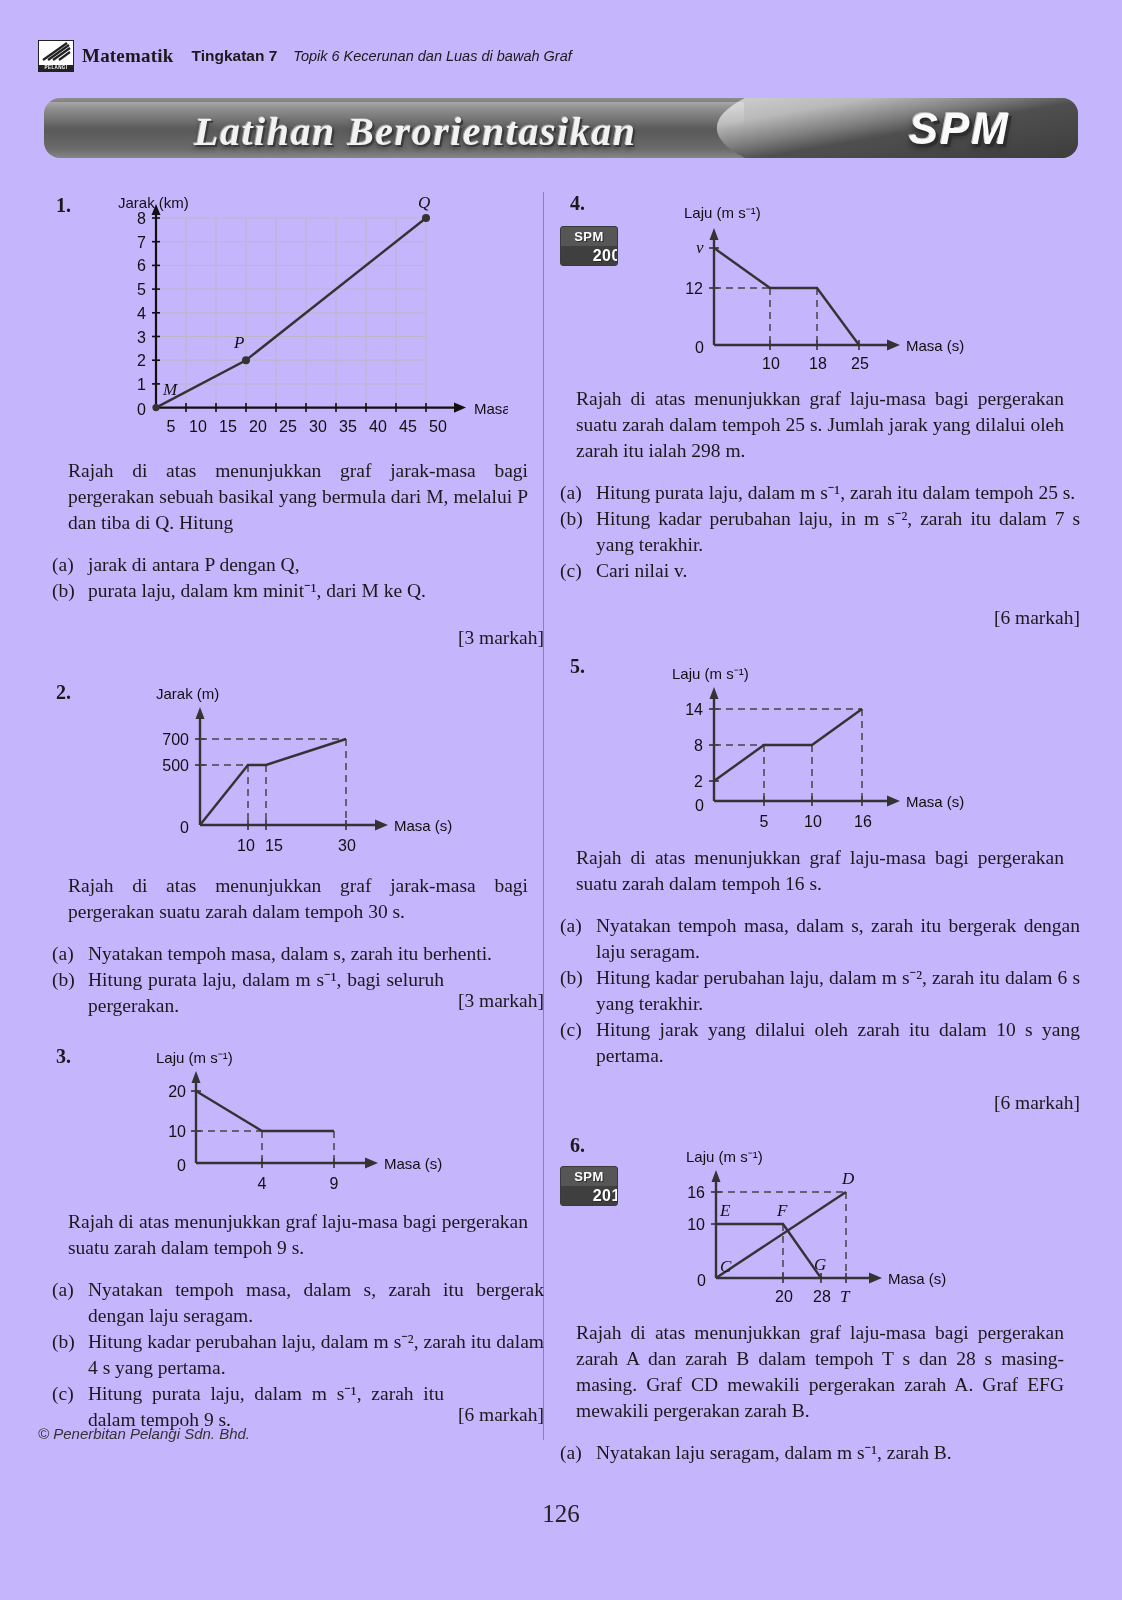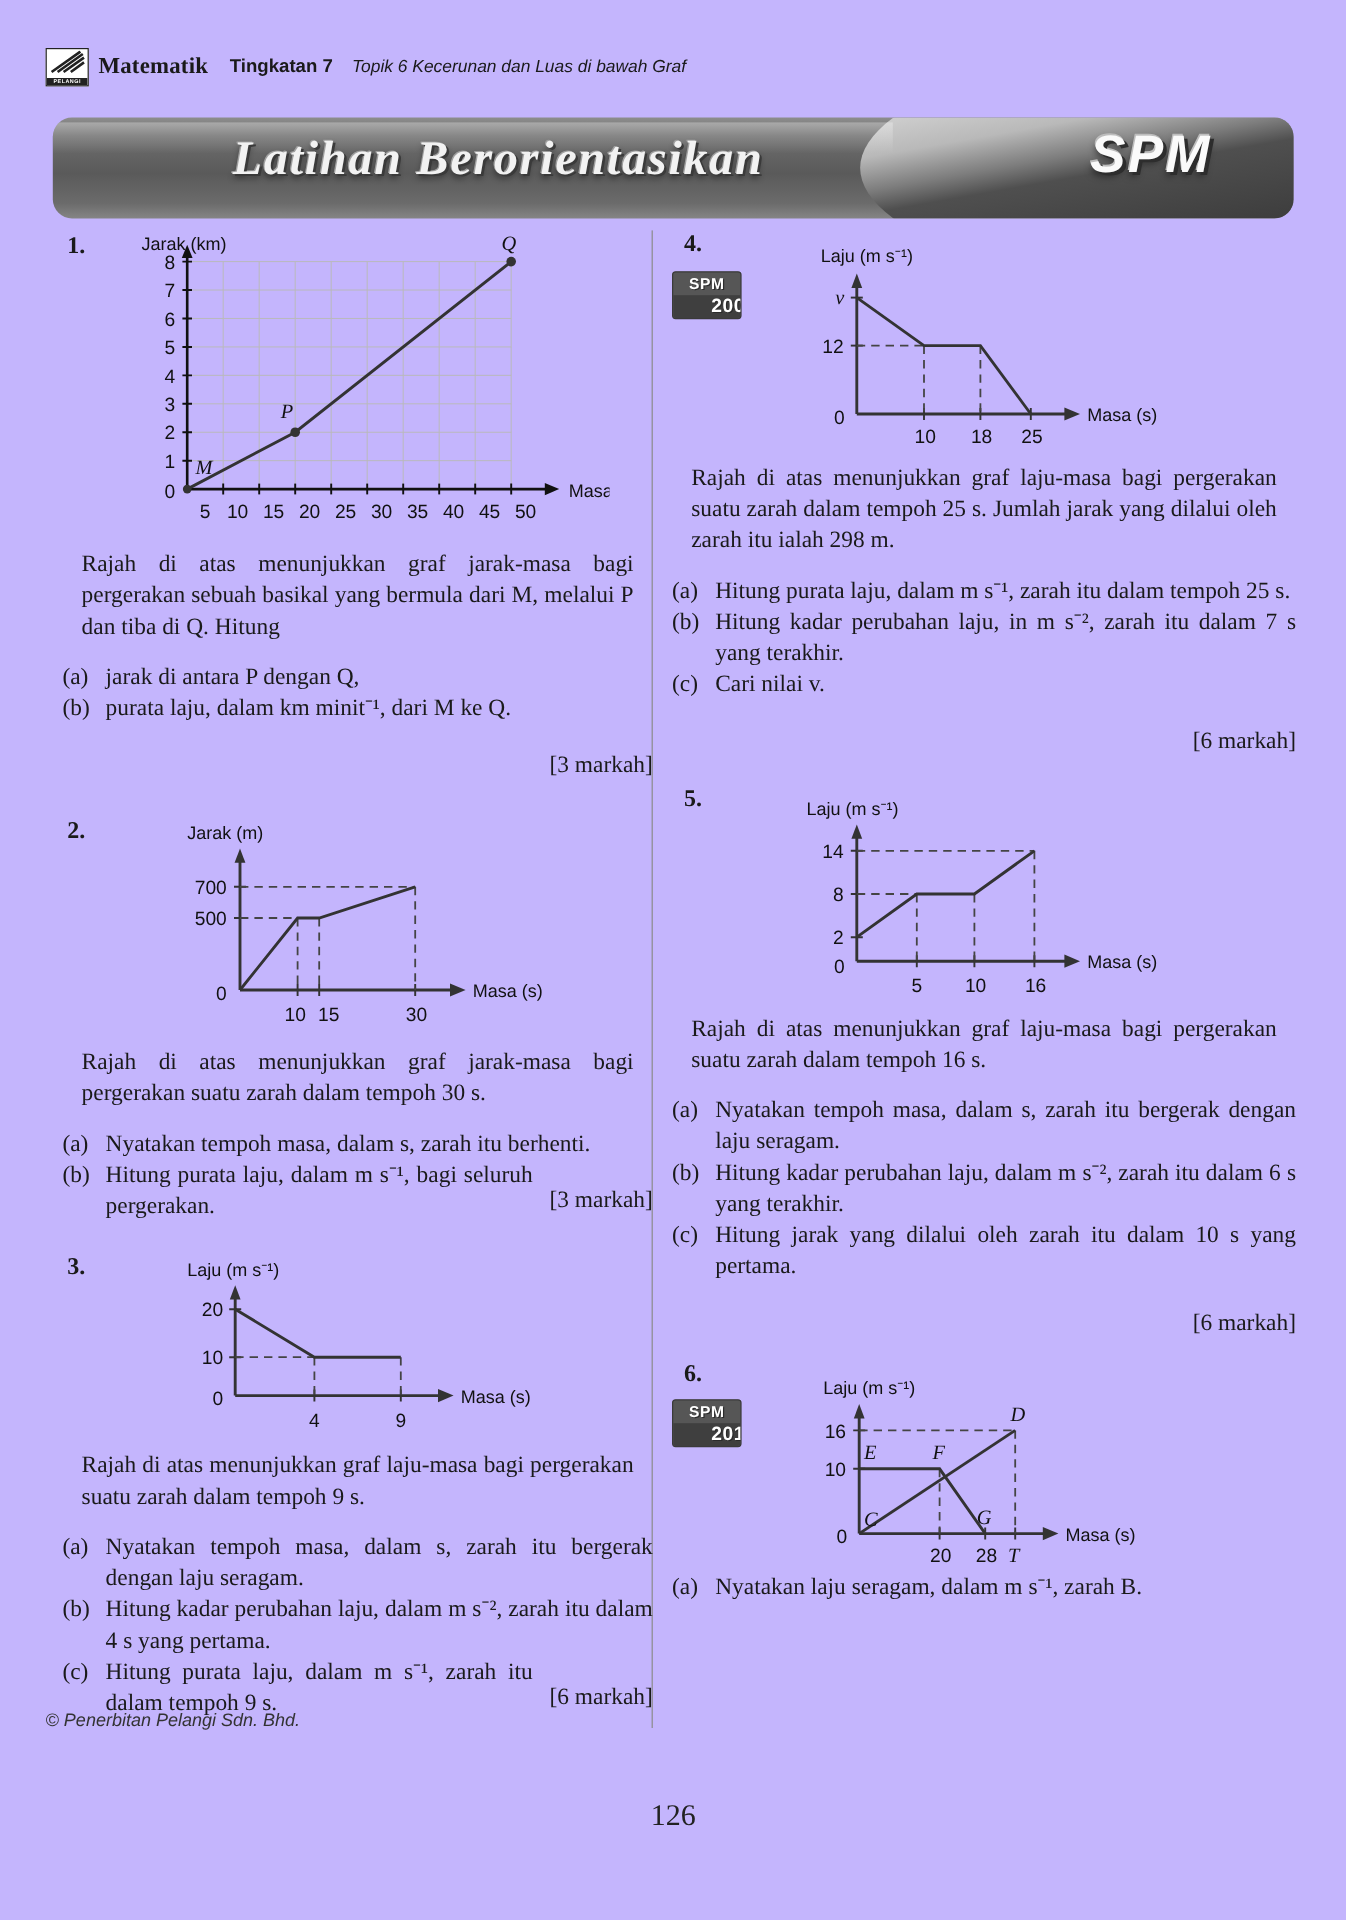--- a/index.html
+++ b/index.html
@@ -12,21 +12,21 @@
   .logo{width:34px;height:30px;border:1.6px solid #222;position:relative;background:#fff;
         display:flex;flex-direction:column;justify-content:flex-end;overflow:hidden;}
   .logo .strokes{position:absolute;top:1px;left:2px;right:2px;height:20px;}
   .logo .lbl{font-size:4.5px;font-family:"Liberation Sans",sans-serif;font-weight:bold;
              text-align:center;letter-spacing:.4px;background:#222;color:#fff;line-height:6px;}
   .rh-title{font-family:"Liberation Serif",serif;font-weight:bold;font-size:19px;letter-spacing:.2px;}
   .rh-form{font-family:"Liberation Sans",sans-serif;font-weight:bold;font-size:15.5px;margin-left:10px;}
   .rh-topic{font-family:"Liberation Sans",sans-serif;font-style:italic;font-size:14.5px;margin-left:8px;}
 
   
-  .banner{position:absolute;left:44px;top:98px;width:1034px;height:84px;border-radius:16px;
+  .banner{position:absolute;left:44px;top:98px;width:1034px;height:60px;border-radius:16px;
           background:linear-gradient(180deg,#8d8d8d 0%,#6e6e6e 18%,#5a5a5a 55%,#6b6b6b 85%,#858585 100%);
           overflow:hidden;}
   .banner .swoosh{position:absolute;right:0;top:0;width:420px;height:100%;
        background:linear-gradient(170deg,#d8d8d8 0%,#b9b9b9 28%,#7d7d7d 46%,#4f4f4f 58%,#3d3d3d 100%);
        clip-path:ellipse(86% 130% at 100% 50%);}
   .banner .gloss{position:absolute;left:0;top:4px;width:700px;height:26px;
        background:linear-gradient(180deg,rgba(255,255,255,.30),rgba(255,255,255,0));}
   .ban-main{position:absolute;left:150px;top:10px;font-family:"Liberation Serif",serif;
             font-weight:bold;font-style:italic;font-size:40px;color:#f2f2f2;letter-spacing:1.5px;
             text-shadow:2px 2px 0 #3a3a3a,-1px -1px 0 #9f9f9f,0 3px 5px rgba(0,0,0,.45);}
@@ -457,20 +457,21 @@
           </g>
           <g class="ticklbl" text-anchor="middle">
             <text x="150" y="170">20</text>
               <text x="188" y="170">28</text>
           </g>
           <text class="ptlbl" x="206" y="170">T</text>
           <text class="axlbl" x="254" y="152">Masa (s)</text>
         </svg>
       </div>
       <div class="qtext" style="margin-top:6px;">
+        <p>Rajah di atas menunjukkan graf laju-masa bagi pergerakan zarah A dan zarah B dalam tempoh T s dan 28 s masing-masing. Graf CD mewakili pergerakan zarah A. Graf EFG mewakili pergerakan zarah B.</p>
         <div class="lst">
           <span class="tag">(a)</span>
           <span class="bdy">Nyatakan laju seragam, dalam m s⁻¹, zarah B.</span>
         </div>
       </div>
     </div>
 
   </div>
 
   <div class="foot-left">© Penerbitan Pelangi Sdn. Bhd.</div>

